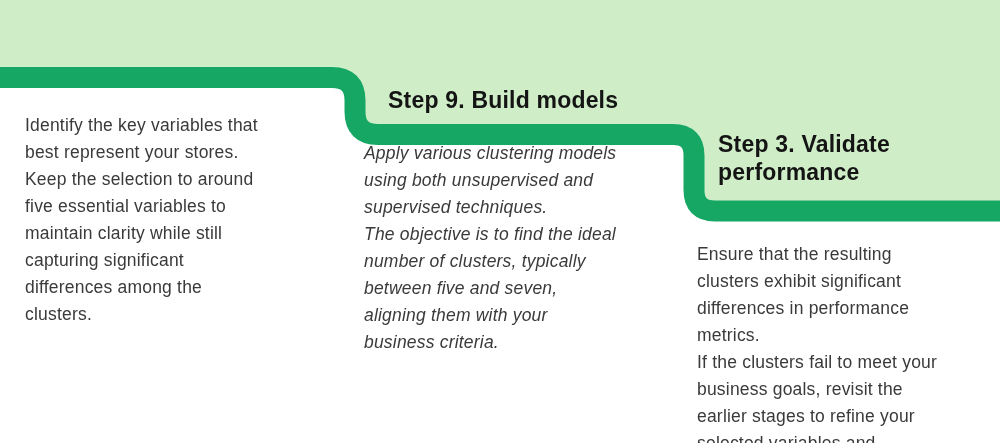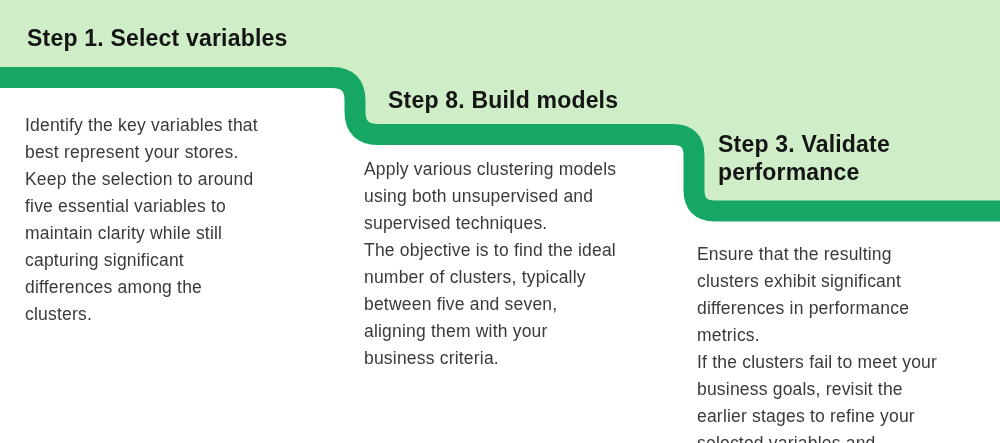--- a/index.html
+++ b/index.html
@@ -35,51 +35,50 @@
     font-size: 17.5px;
     font-weight: 400;
     line-height: 27px;
     letter-spacing: 0.2px;
     color: var(--body-color, #3a3a3a);
     white-space: pre;
   }
   .t1 { left: 27px;  top: 24px;  }
   .b1 { left: 25px;  top: 112px; }
   .t2 { left: 388px; top: 86px;  }
-  .b2 { left: 364px; top: 156px; }
+  .b2 { left: 364px; top: 140px; font-style: italic; }
   .t3 { left: 718px; top: 130px; }
   .b3 { left: 697px; top: 241px; }
 </style>
 </head>
 <body>
 
 <div class="canvas">
 
   <svg width="1000" height="443" viewBox="0 0 1000 443">
 
     <path d="M -20 -20 L -20 77.5 L 332 77.5 Q 355 77.5 355 100.5 L 355 111.5
              Q 355 134.5 378 134.5 L 673 134.5 Q 694 134.5 694 155.5 L 694 190
              Q 694 211 715 211 L 1020 211 L 1020 -20 Z" fill="#cfeec8"></path>
 
     <path fill="none" stroke-width="21" stroke-linecap="butt" d="M -20 77.5 L 332 77.5 Q 355 77.5 355 100.5 L 355 111.5
              Q 355 134.5 378 134.5 L 673 134.5 Q 694 134.5 694 155.5 L 694 190
              Q 694 211 715 211 L 1020 211" stroke="#16a764"></path>
   </svg>
 
-  <div class="step-title t1">Step 1. Select variables</div>
   <div class="step-body  b1">Identify the key variables that
 best represent your stores.
 Keep the selection to around
 five essential variables to
 maintain clarity while still
 capturing significant
 differences among the
 clusters.</div>
 
-  <div class="step-title t2">Step 8. Build models</div>
+  <div class="step-title t2">Step 9. Build models</div>
   <div class="step-body  b2">Apply various clustering models
 using both unsupervised and
 supervised techniques.
 The objective is to find the ideal
 number of clusters, typically
 between five and seven,
 aligning them with your
 business criteria.</div>
 
   <div class="step-title t3">Step 3. Validate

